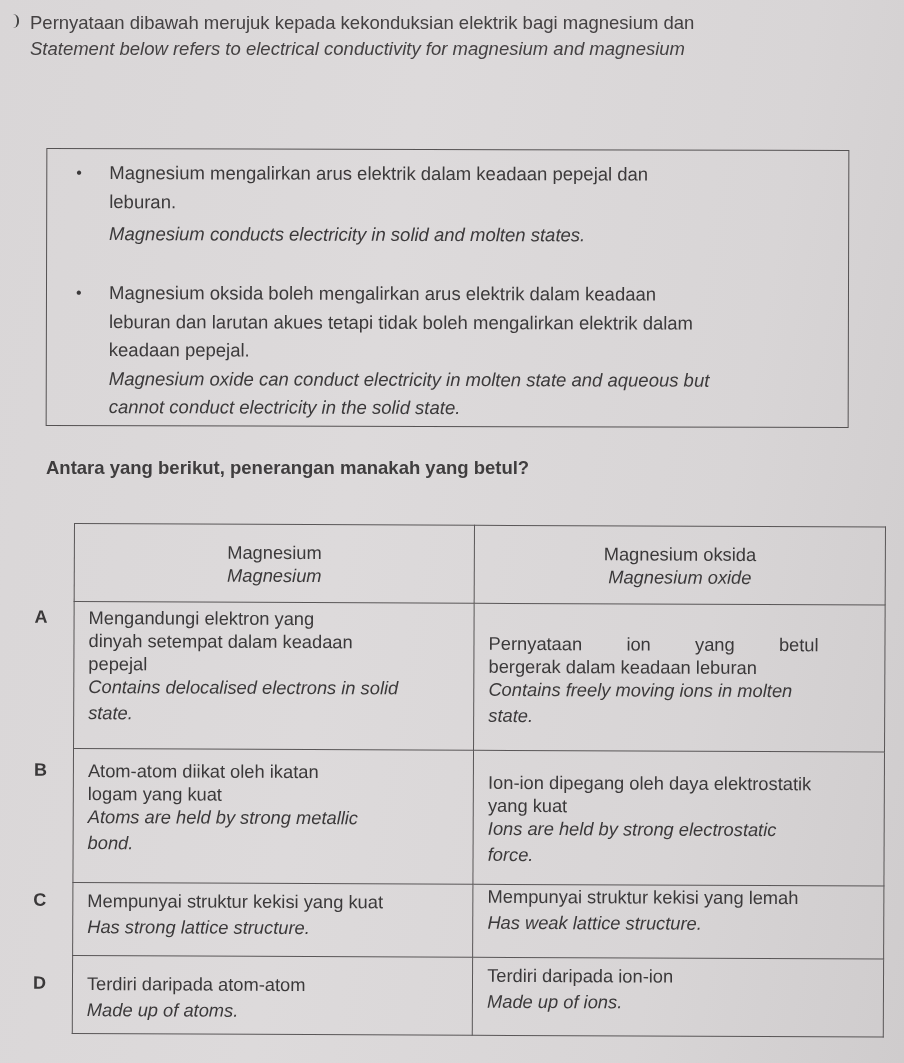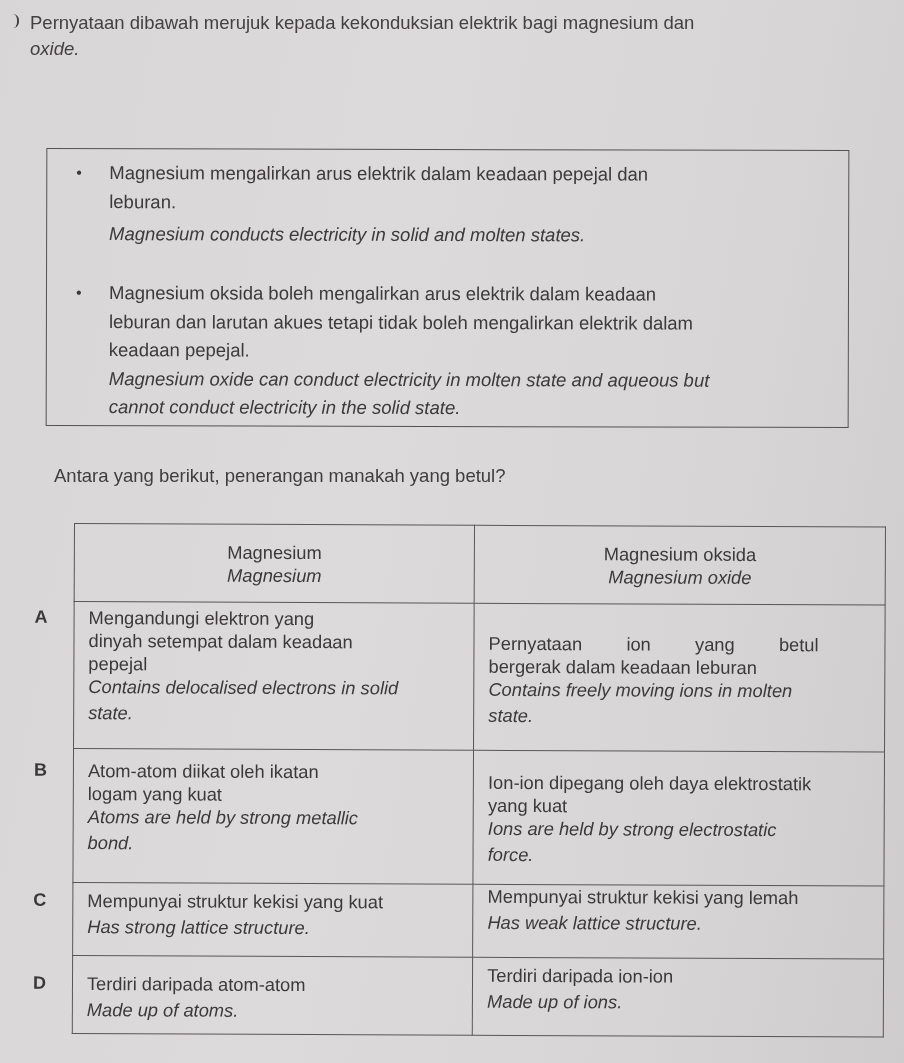--- a/index.html
+++ b/index.html
@@ -71,21 +71,21 @@
     .stmt-2 { top: 130px; }
 
     .question {
       position: absolute;
       left: 35px;
       top: 455px;
       font-size: 18.5px;
       line-height: 26px;
       color: #3f3d3e;
     }
-    .question p { margin: 8px; }
+    .question p { margin: 0; font-weight: bold; }
 
     table.options {
       position: absolute;
       left: 63px;
       top: 523px;
       width: 812px;
       border-collapse: collapse;
       font-size: 18.3px;
       line-height: 23px;
       color: #3b393a;
@@ -130,21 +130,21 @@
   </style>
 </head>
 <body>
 
 <div class="page">
 
   <div class="q-num-mark"></div>
 
   <div class="intro">
     <p>Pernyataan dibawah merujuk kepada kekonduksian elektrik bagi magnesium dan</p>
-    <p class="italic">oxide.</p>
+    <p class="italic">Statement below refers to electrical conductivity for magnesium and magnesium</p>
   </div>
 
   <div class="statement-box">
     <div class="stmt stmt-1">
       <span class="bullet">•</span>
       <p>Magnesium mengalirkan arus elektrik dalam keadaan pepejal dan</p>
       <p>leburan.</p>
       <p class="italic" style="margin-top:4px">Magnesium conducts electricity in solid and molten states.</p>
     </div>
     <div class="stmt stmt-2">

